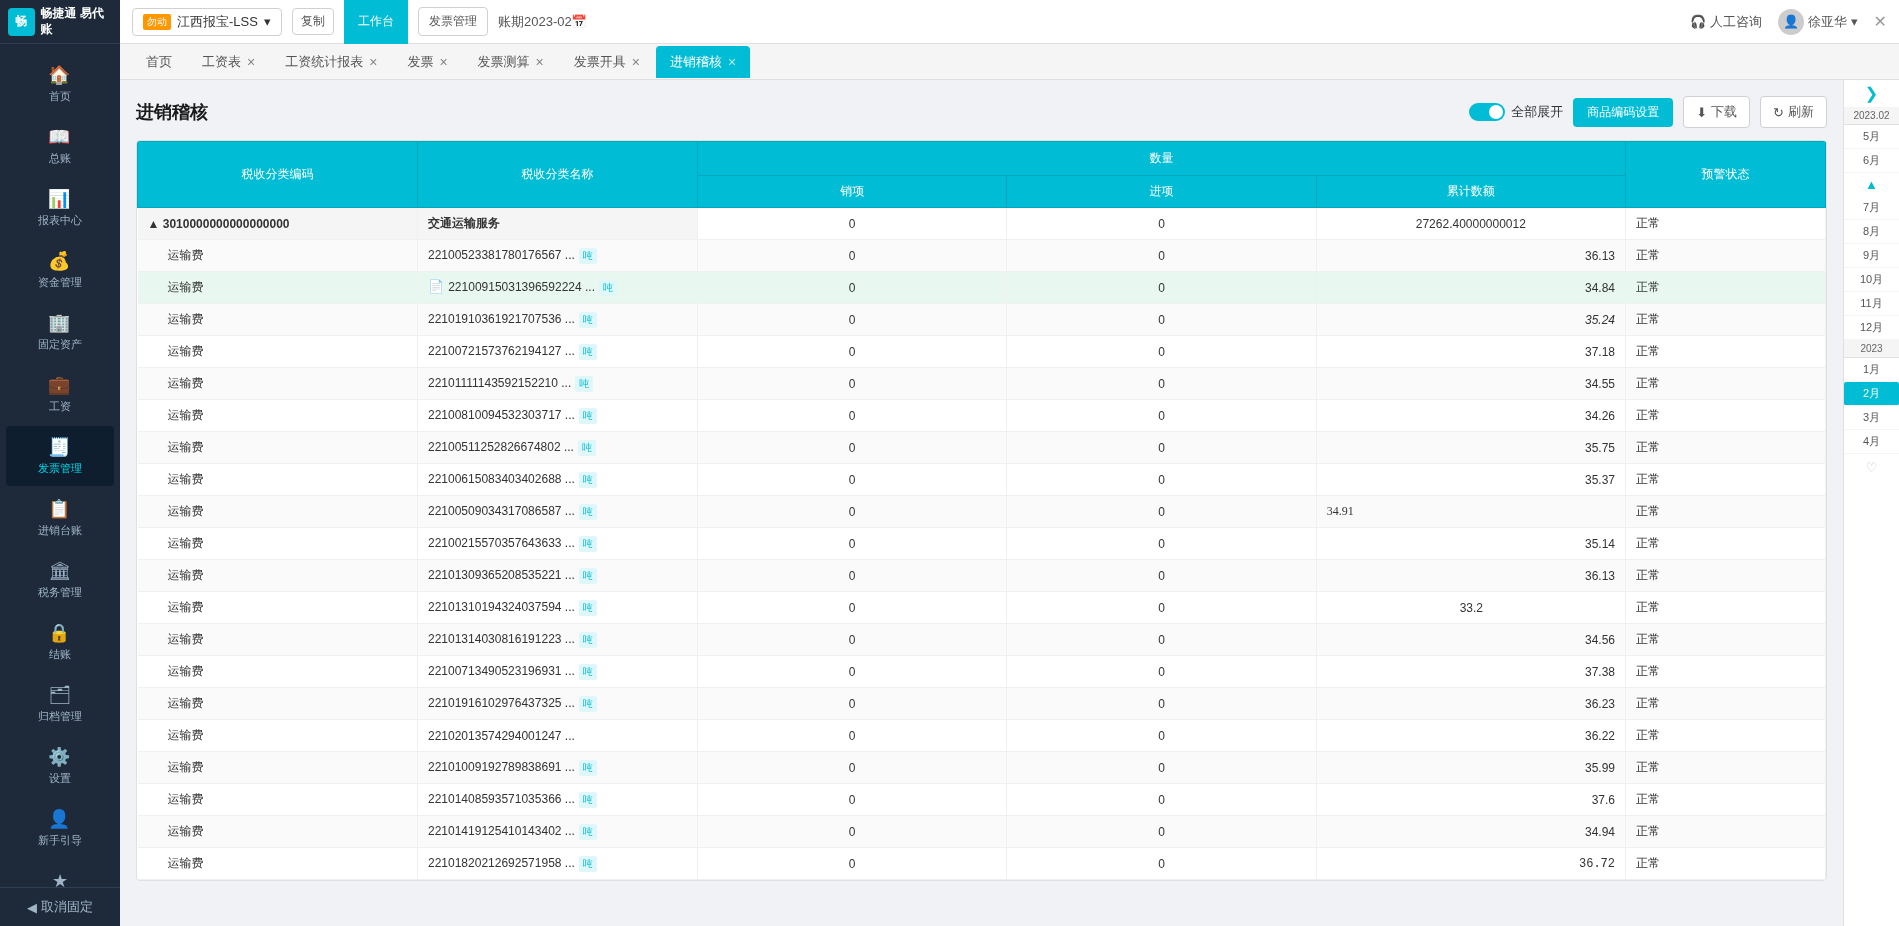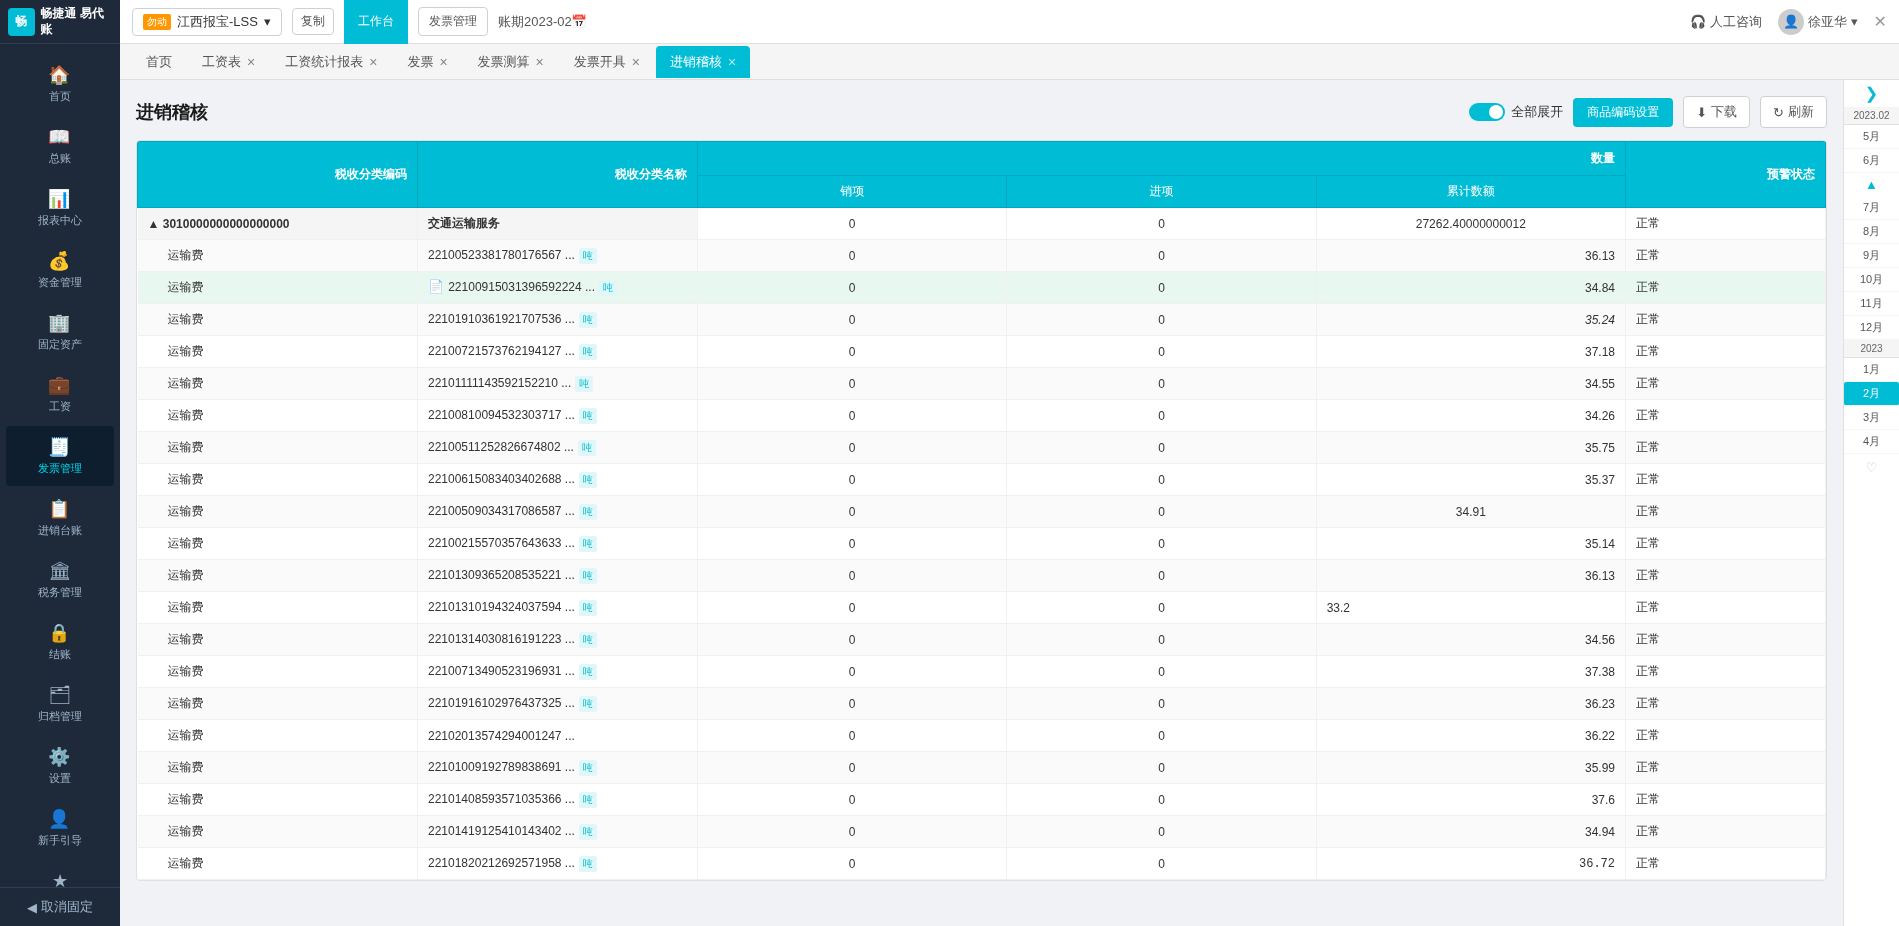--- a/index.html
+++ b/index.html
@@ -308,24 +308,24 @@
       table-layout: fixed;
     }
     thead tr {
       background: #00bcd4;
       color: white;
     }
     thead tr:first-child th {
       background: #00bcd4;
       color: white;
       font-size: 12px;
-      font-weight: 700;
+      font-weight: 400;
       padding: 8px 10px;
       border: 1px solid #00a8be;
-      text-align: right;
+      text-align: center;
     }
     thead tr:nth-child(2) th {
       background: #00bcd4;
       color: white;
       font-size: 12px;
       font-weight: 500;
       padding: 7px 10px;
       border: 1px solid #00a8be;
       text-align: center;
     }
@@ -644,21 +644,21 @@
       <td class="col-xiao" style="text-align:center;">0</td>
       <td class="col-jin" style="text-align:center;">0</td>
       <td class="col-lei" style="text-align:right; padding-right:10px;">35.37</td>
       <td class="col-status">正常</td>
     </tr>
               <tr>
       <td class="col-code" style="padding-left:30px;">运输费</td>
       <td class="col-name">22100509034317086587 ...<span style="display:inline-block;background:#e0f7fa;color:#00bcd4;border-radius:2px;font-size:10px;padding:1px 4px;margin-left:4px;">吨</span></td>
       <td class="col-xiao" style="text-align:center;">0</td>
       <td class="col-jin" style="text-align:center;">0</td>
-      <td class="col-lei" style="text-align:center; padding-right:10px;">34.91</td>
+      <td class="col-lei" style="text-align:left; padding-right:10px;font-family:Liberation Serif, serif;">34.91</td>
       <td class="col-status">正常</td>
     </tr>
               <tr>
       <td class="col-code" style="padding-left:30px;">运输费</td>
       <td class="col-name">22100215570357643633 ...<span style="display:inline-block;background:#e0f7fa;color:#00bcd4;border-radius:2px;font-size:10px;padding:1px 4px;margin-left:4px;">吨</span></td>
       <td class="col-xiao" style="text-align:center;">0</td>
       <td class="col-jin" style="text-align:center;">0</td>
       <td class="col-lei" style="text-align:right; padding-right:10px;">35.14</td>
       <td class="col-status">正常</td>
     </tr>
@@ -668,21 +668,21 @@
       <td class="col-xiao" style="text-align:center;">0</td>
       <td class="col-jin" style="text-align:center;">0</td>
       <td class="col-lei" style="text-align:right; padding-right:10px;">36.13</td>
       <td class="col-status">正常</td>
     </tr>
               <tr>
       <td class="col-code" style="padding-left:30px;">运输费</td>
       <td class="col-name">22101310194324037594 ...<span style="display:inline-block;background:#e0f7fa;color:#00bcd4;border-radius:2px;font-size:10px;padding:1px 4px;margin-left:4px;">吨</span></td>
       <td class="col-xiao" style="text-align:center;">0</td>
       <td class="col-jin" style="text-align:center;">0</td>
-      <td class="col-lei" style="text-align:left; padding-right:9px;">33.2</td>
+      <td class="col-lei" style="text-align:center; padding-right:9px;">33.2</td>
       <td class="col-status">正常</td>
     </tr>
               <tr>
       <td class="col-code" style="padding-left:30px;">运输费</td>
       <td class="col-name">22101314030816191223 ...<span style="display:inline-block;background:#e0f7fa;color:#00bcd4;border-radius:2px;font-size:10px;padding:1px 4px;margin-left:4px;">吨</span></td>
       <td class="col-xiao" style="text-align:center;">0</td>
       <td class="col-jin" style="text-align:center;">0</td>
       <td class="col-lei" style="text-align:right; padding-right:10px;">34.56</td>
       <td class="col-status">正常</td>
     </tr>

